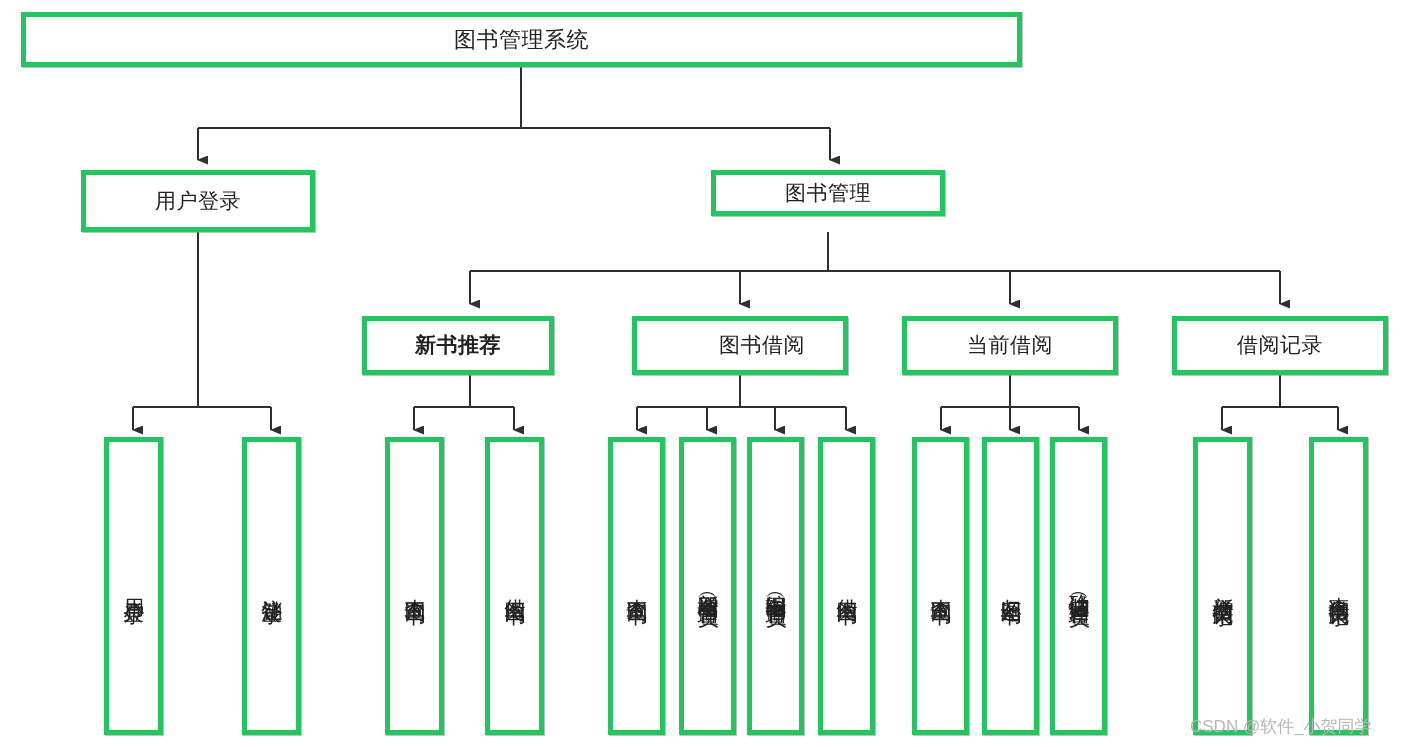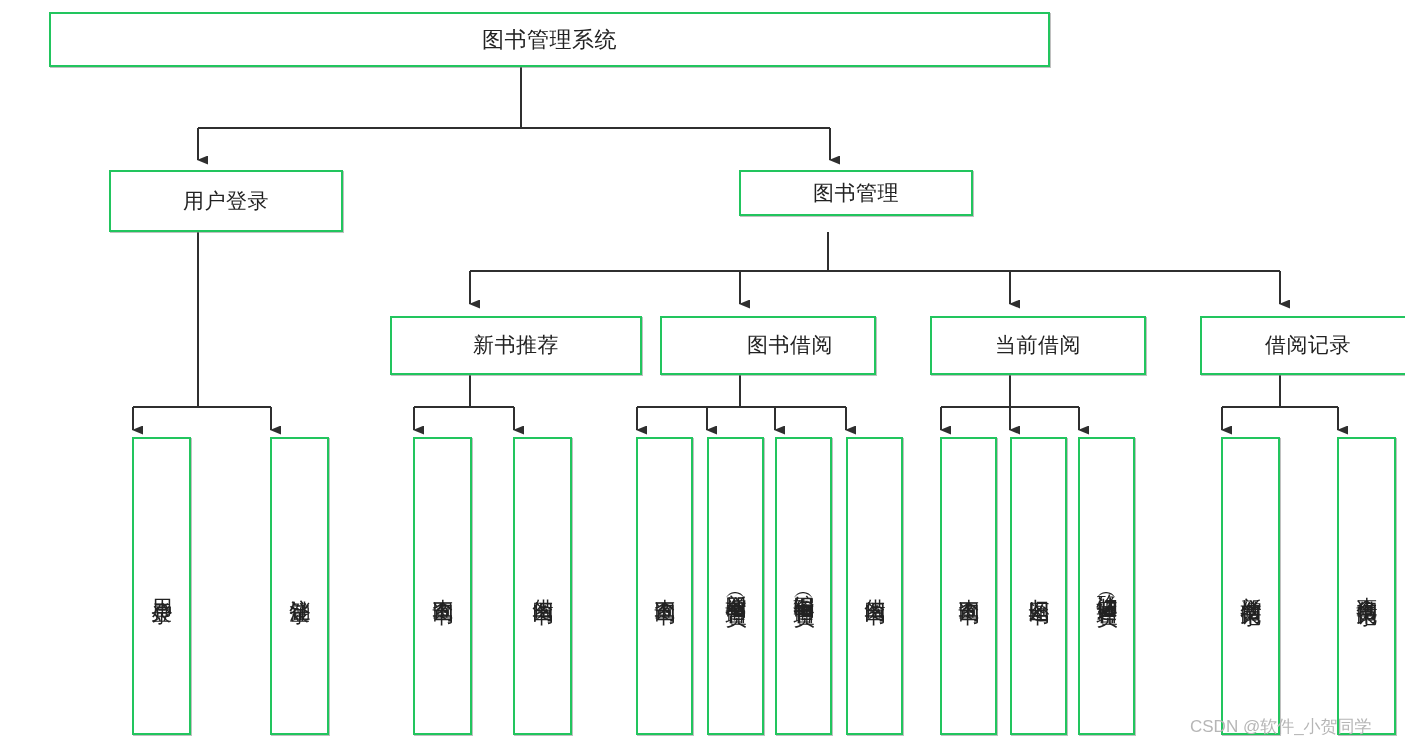--- a/index.html
+++ b/index.html
@@ -23,27 +23,26 @@
     left: 0;
     top: 0;
     width: 1405px;
     height: 747px;
     pointer-events: none;
   }
   .node {
     position: absolute;
     box-sizing: border-box;
     background: #ffffff;
-    border: 2px solid #22c55e;
+    border: 5px solid #22c55e;
     display: flex;
     align-items: center;
     justify-content: center;
     color: #222222;
     box-shadow: 1px 1px 0 rgba(140,140,140,0.55);
-    margin-left: 28px;
   }
   .node-label {
     display: block;
     text-align: center;
     line-height: 1.18;
     color: #222222;
     letter-spacing: 0.5px;
   }
   .node.horizontal .node-label {
     font-size: 21px;
@@ -137,21 +136,21 @@
   </div>
 
   <div class="node horizontal" style="left:81px; top:170px; width:234px; height:62px;">
     <span class="node-label">用户登录</span>
   </div>
 
   <div class="node horizontal" style="left:711px; top:170px; width:234px; height:46px;">
     <span class="node-label">图书管理</span>
   </div>
 
-  <div class="node horizontal" style="left:362px; top:316px; width:252px; height:59px;">
+  <div class="node horizontal" style="left:362px; top:316px; width:192px; height:59px;font-weight:bold;">
     <span class="node-label">新书推荐</span>
   </div>
 
   <div class="node horizontal" style="left:632px; top:316px; width:216px; height:59px;padding-left:44px;">
     <span class="node-label">图书借阅</span>
   </div>
 
   <div class="node horizontal" style="left:902px; top:316px; width:216px; height:59px;">
     <span class="node-label">当前借阅</span>
   </div>

